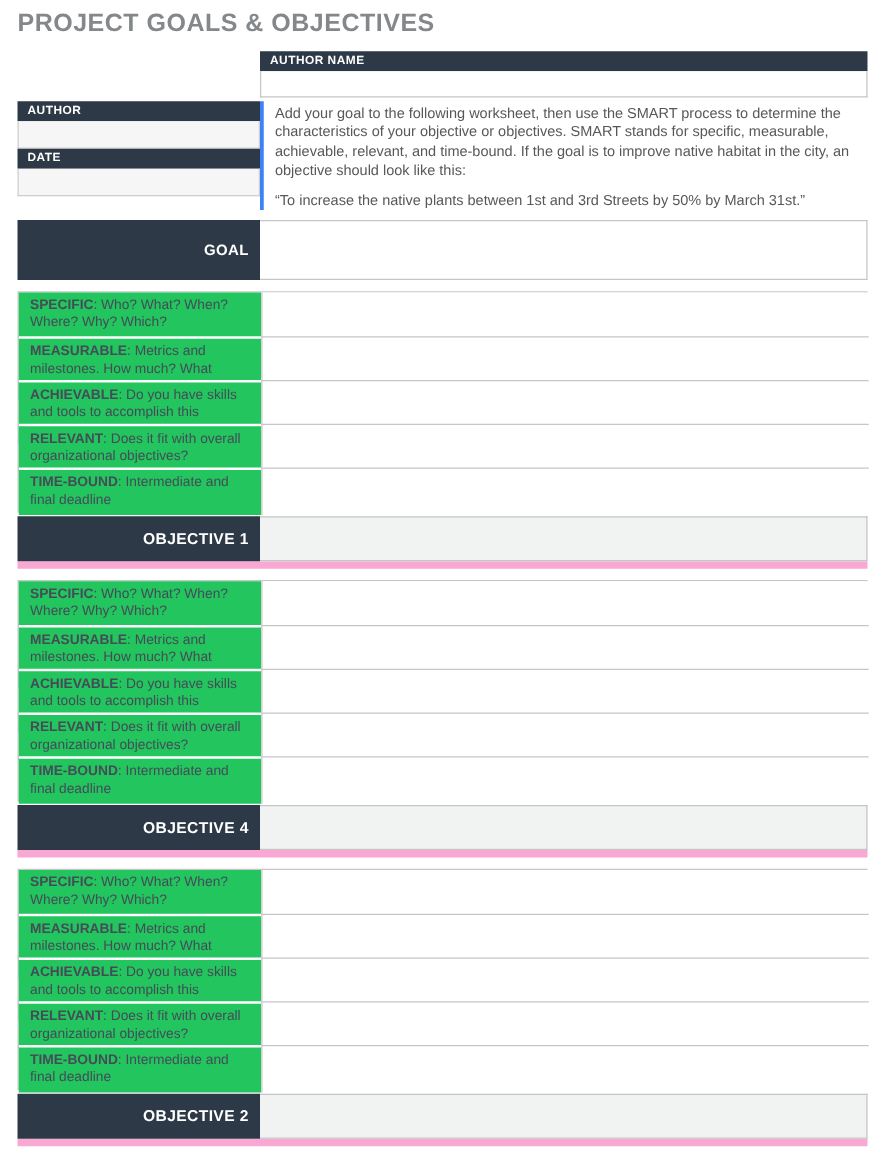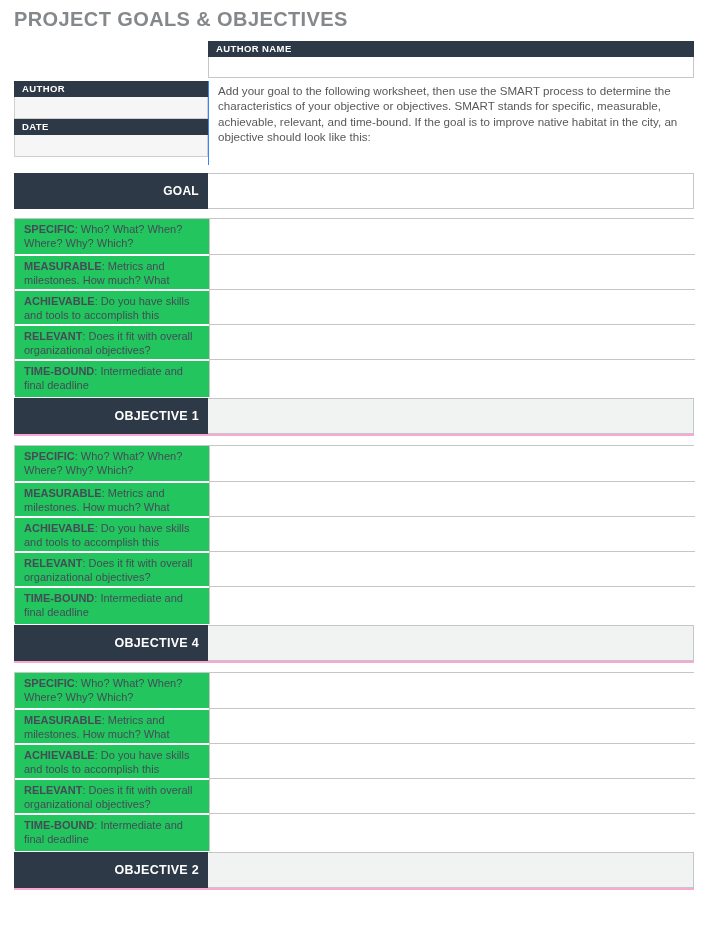--- a/index.html
+++ b/index.html
@@ -58,32 +58,32 @@
     min-height: 84px;
   }
   .meta-cell {
     height: 22px;
     background: #f6f6f6;
     border: 1px solid #cfcfcf;
     border-top: none;
     box-sizing: border-box;
   }
   .meta-right {
-    border-left: 1px solid #3b82f6;
+    border-left: 3px solid #3b82f6;
     padding: 2px 12px 0 9px;
     font-size: 11.6px;
     line-height: 1.33;
     color: #57585a;
   }
   .meta-right p { margin: 0 0 8px 0; }
   .meta-right p.quote { margin: 0; }
   
   .goal-row {
     margin-top: 8px;
-    height: 36px;
+    height: 48px;
   }
   .goal-label {
     background: #2e3947;
     color: #ffffff;
     font-size: 12px;
     font-weight: bold;
     letter-spacing: 0.3px;
     display: flex;
     align-items: center;
     justify-content: flex-end;
@@ -113,21 +113,21 @@
     background: #ffffff;
     border-left: 1px solid #c6c6c6;
     box-sizing: border-box;
   }
   .srow + .srow .lbl { border-top: 2px solid #ffffff; }
   .srow + .srow .val { border-top: 1px solid #c6c6c6; }
   
   .obj-row {
     margin-top: 3px;
     height: 36px;
-    border-bottom: 2px solid #f9a8d4;
+    border-bottom: 6px solid #f9a8d4;
   }
   .obj-label {
     background: #2e3947;
     color: #ffffff;
     font-size: 12.5px;
     font-weight: bold;
     letter-spacing: 0.3px;
     text-align: right;
     line-height: 36px;
     padding-right: 9px;
@@ -158,20 +158,21 @@
 
     <div class="two-col row-meta">
       <div>
         <div class="bar">AUTHOR</div>
         <div class="meta-cell"></div>
         <div class="bar">DATE</div>
         <div class="meta-cell"></div>
       </div>
       <div class="meta-right">
         <p>Add your goal to the following worksheet, then use the SMART process to determine the characteristics of your objective or objectives. SMART stands for specific, measurable, achievable, relevant, and time-bound. If the goal is to improve native habitat in the city, an objective should look like this:</p>
+        <p class="quote">“To increase the native plants between 1st and 3rd Streets by 50% by March 31st.”</p>
       </div>
     </div>
 
     <div class="two-col goal-row">
       <div class="goal-label">GOAL</div>
       <div class="goal-value"></div>
     </div>
 
     <div class="section">
       <div class="smart-table">

